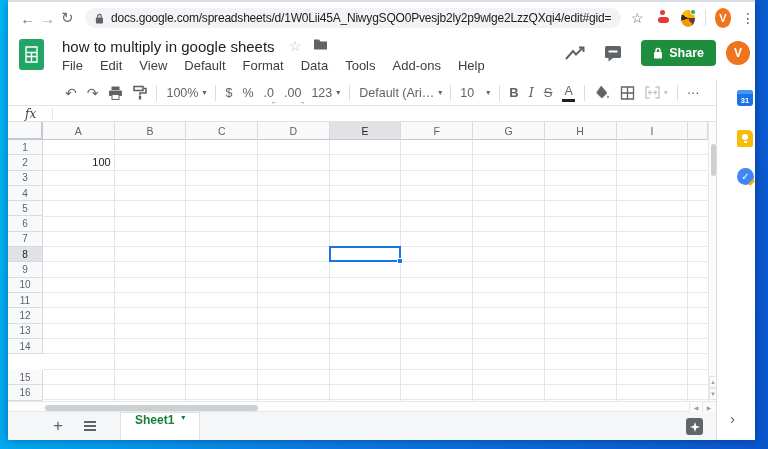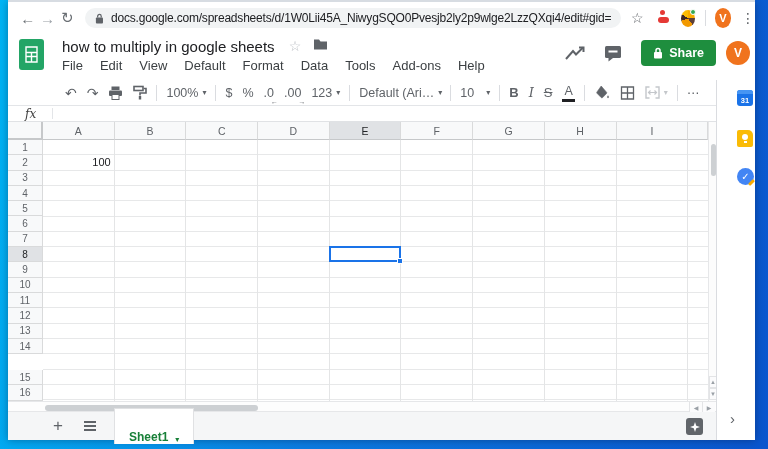--- a/index.html
+++ b/index.html
@@ -108,22 +108,22 @@
              border-top:1px solid #E6E7E9; border-bottom:1px solid #E6E7E9; }
   .hthumb { position:absolute; left:37px; top:2.5px; width:213px; height:6px; background:#CDD0D3; border-radius:3px; cursor:grab; }
   .hbtn { position:absolute; top:0; width:13px; height:10px; border-left:1px solid #E3E4E6; background:#FBFBFC;
           color:#9AA0A6; font-size:6px; display:flex; align-items:center; justify-content:center; cursor:pointer; }
 
   
   .bottombar { position:absolute; left:0; top:410px; width:708px; height:28px; background:#F5F6F7; display:flex; align-items:center; }
   .bb-ic { color:#5F6368; cursor:pointer; display:flex; align-items:center; justify-content:center; }
   .add-sheet { font-size:17px; margin-left:40px; width:20px; }
   .all-sheets { margin-left:12px; width:20px; }
-  .sheet-tab { height:36px; background:#fff; border:1px solid #E0E1E3; border-bottom:none; margin-left:14px;
-               display:flex; align-items:flex-end; padding:0 14px; gap:7px; cursor:pointer; }
+  .sheet-tab { height:28px; background:#fff; border:1px solid #E0E1E3; border-bottom:none; margin-left:20px;
+               display:flex; align-items:flex-start; padding:0 14px; gap:7px; cursor:pointer; }
   .sheet-tab .name { color:#188038; font-size:12px; font-weight:bold; }
   .sheet-tab .caret { color:#188038; margin:0; }
   .explore-btn { position:absolute; left:678px; top:6px; width:17px; height:17px; background:#61656A;
                  border-radius:3px; display:flex; align-items:center; justify-content:center; cursor:pointer; }
 
   
   .sidepanel { position:absolute; left:708px; top:78px; width:39px; height:360px; background:#fff;
                border-left:1px solid #DADCE0; }
   .sp-ic { position:absolute; left:11px; cursor:pointer;margin-left:9px; }
   .cal-ic { top:10px; width:16px; height:16px; background:#1A73E8; border-radius:3px; color:#fff;

